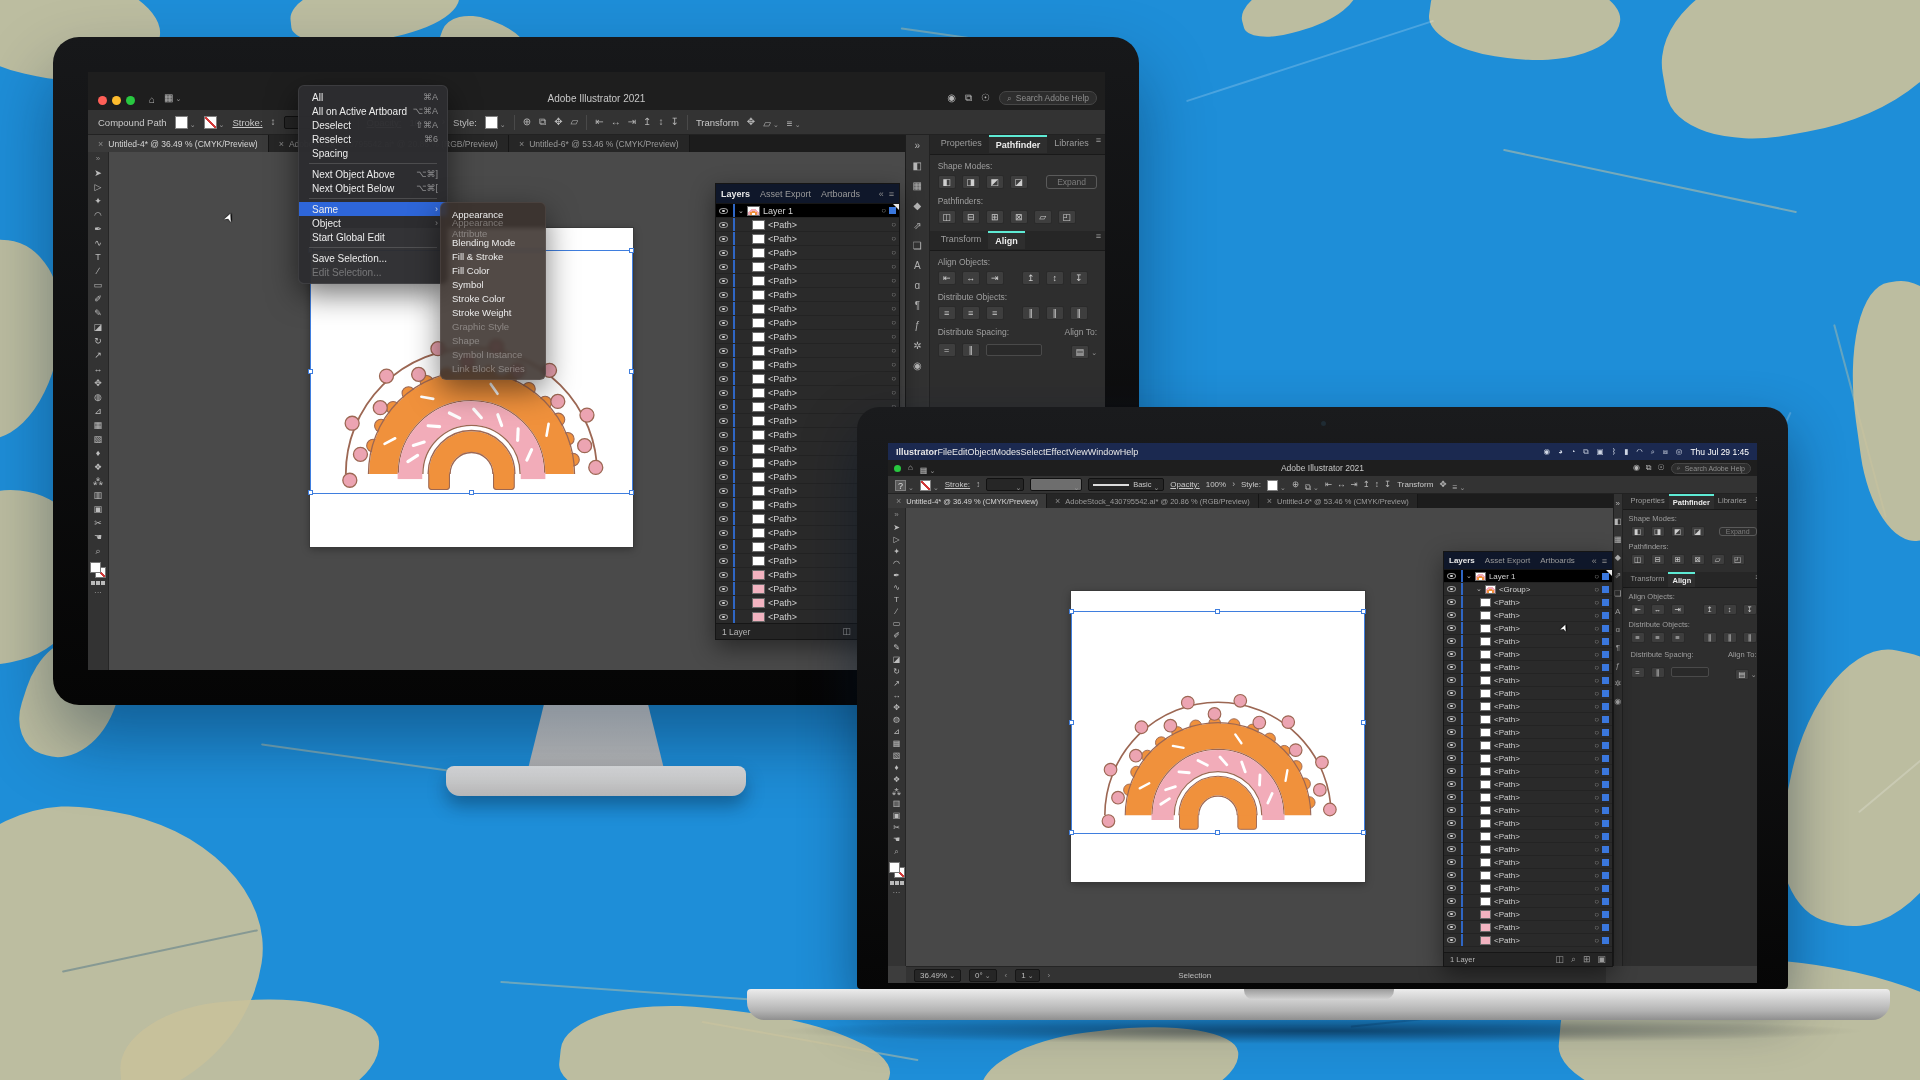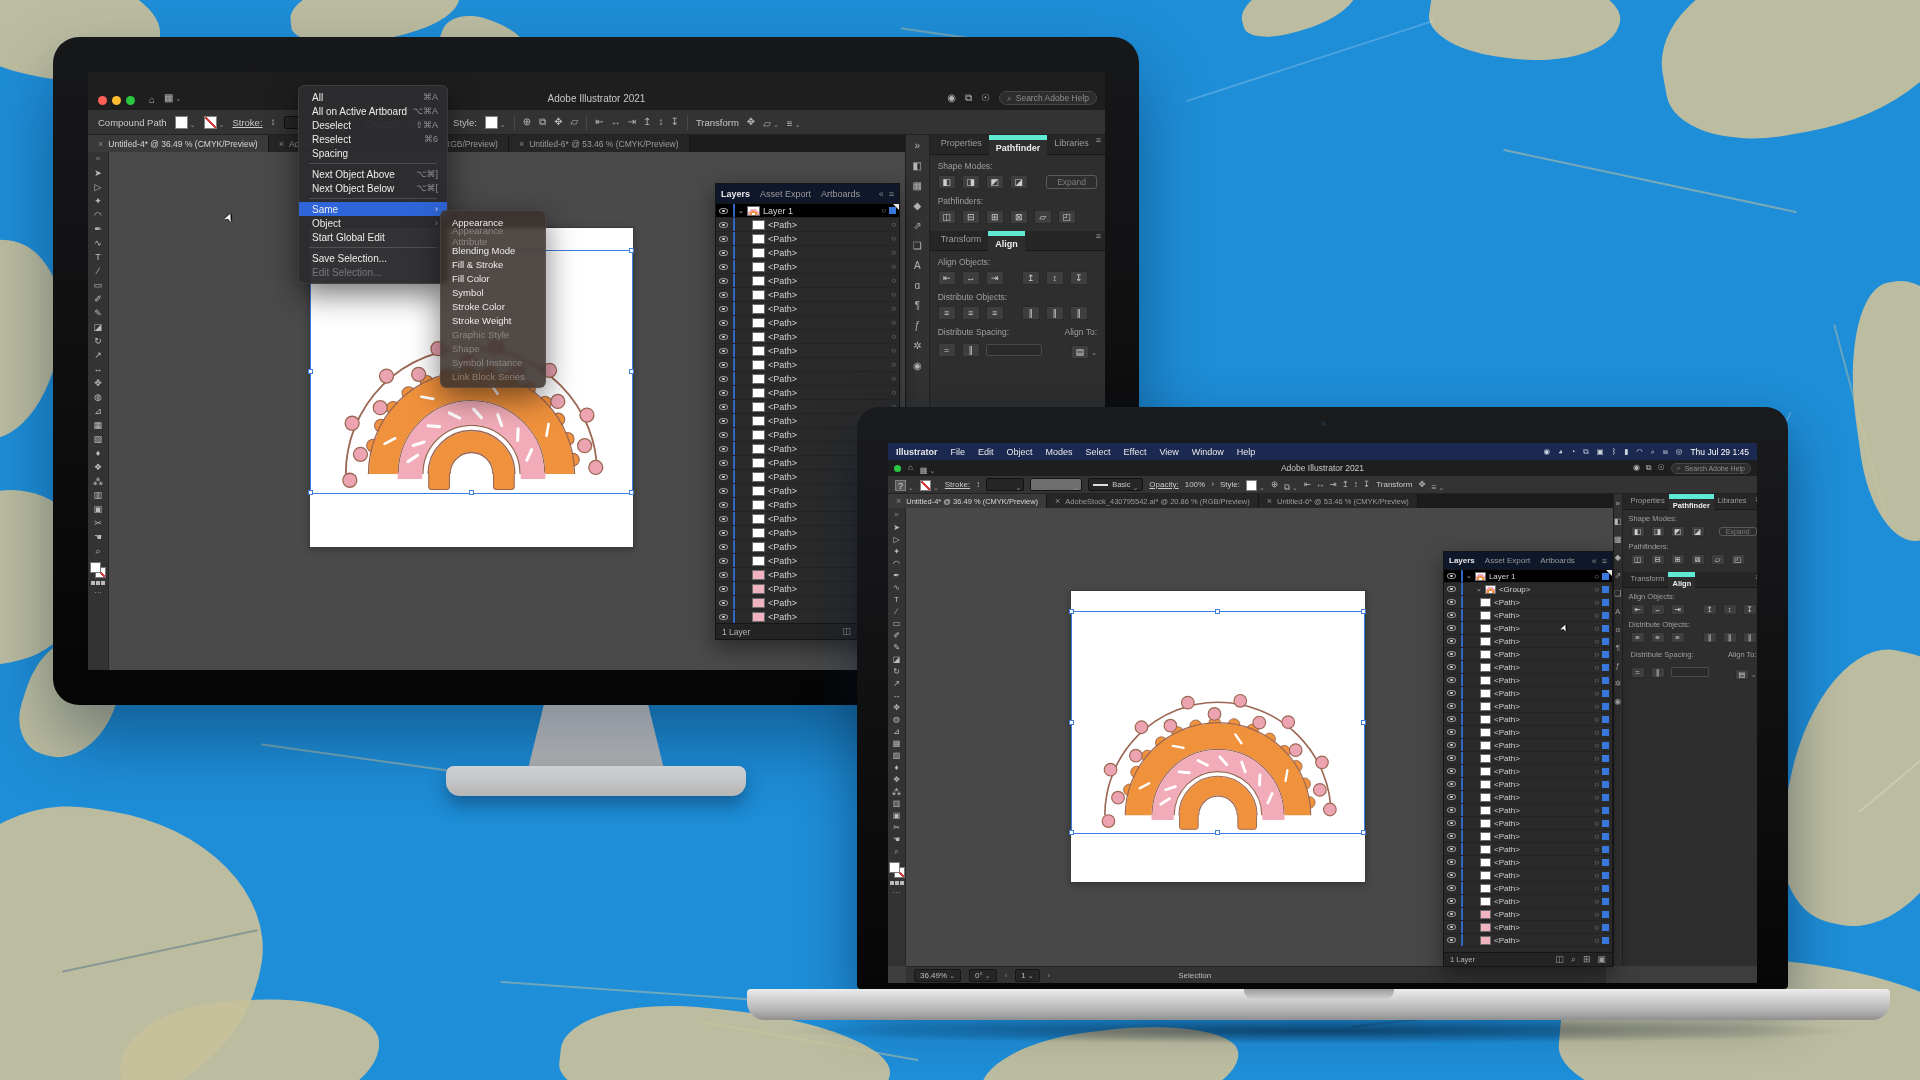--- a/index.html
+++ b/index.html
@@ -87,21 +87,21 @@
 .lp-foot{flex:0 0 16px;background:#242424;border-top:1px solid #161616;display:flex;align-items:center;padding:0 6px}
 .lstatus{font-size:8.5px;color:#b5b5b5}
 .lficons{margin-left:auto;display:flex;gap:7px;color:#9a9a9a;font-size:9px}
 
 .dock{position:absolute;display:flex;background:#2e2e2e;border-left:1px solid #1d1d1d;z-index:5}
 .dstrip{width:25px;background:#333;border-right:1px solid #222;display:flex;flex-direction:column;align-items:center;gap:9px;padding-top:5px}
 .dstrip .dsi{color:#b5b5b5;font-size:10px}
 .dmain{flex:1;padding:0 0 6px}
 .dtabs{display:flex;align-items:flex-start;gap:0;background:#262626;border-bottom:1px solid #191919;height:20px;padding:0 4px}
 .dtabs .dtabp{font-size:9px;color:#9c9c9c;padding:3px 7px}
-.dtabs .dtabp.act{color:#ececec;background:#2e2e2e;border-top:5px solid #5eead4;font-weight:bold}
+.dtabs .dtabp.act{color:#ececec;background:#2e2e2e;border-top:2px solid #5eead4;font-weight:bold}
 .dham{margin-left:auto;color:#9a9a9a;font-size:9px}
 .dlabel{font-size:8.5px;color:#9f9f9f;padding:6px 8px 3px}
 .drow{display:flex;align-items:center;gap:6px;padding:1px 8px}
 .dbtn{width:18px;height:14px;background:#3e3e3e;border:1px solid #2a2a2a;border-radius:2px;color:#cfcfcf;font-size:9px;display:inline-flex;align-items:center;justify-content:center}
 .dexpand{margin-left:auto;border:1px solid #5a5a5a;color:#7c7c7c;font-size:8.5px;border-radius:3px;padding:1px 10px}
 .dfield{width:56px;height:12px;border:1px solid #4a4a4a;background:#2a2a2a;border-radius:2px}
 .drow.gap3 .dbtn:nth-child(4){margin-left:12px}
 .dspread{display:flex;justify-content:space-between;align-items:center;padding:6px 8px 3px}
 
 .laptop{position:absolute;left:857px;top:407px;width:931px;height:582px;background:linear-gradient(#1a1b1d,#060606);border-radius:22px 22px 4px 4px;box-shadow:0 24px 55px rgba(0,20,45,.45);z-index:6}
@@ -792,21 +792,21 @@
           <div class="msep"></div>
           <div class="mi">
             <span>Save Selection...</span>
             <span class="msc"></span>
           </div>
           <div class="mi dis">
             <span>Edit Selection...</span>
             <span class="msc"></span>
           </div>
         </div>
-      <div class="submenu" id="d-submenu" style="left:352px;top:138px">
+      <div class="submenu" id="d-submenu" style="left:352px;top:130px">
           <div class="mi">
             <span>Appearance</span>
             <span class="msc"></span>
           </div>
           <div class="mi dis">
             <span>Appearance Attribute</span>
             <span class="msc"></span>
           </div>
           <div class="mi">
             <span>Blending Mode</span>
@@ -852,21 +852,21 @@
       <div class="cursor" style="left:136px;top:139px">➤</div>
     </div>
   </div>
 
   <div class="lshadow"></div>
   <div class="laptop">
     <div class="lcam"></div>
     <div class="lscreen" id="lscreen">
 
       <div class="mbar">
-        <span id="l-menubar" style="display:flex;gap:13px">
+        <span id="l-menubar" style="display:flex;gap:0">
             <span class="mbi b">Illustrator</span>
             <span class="mbi">File</span>
             <span class="mbi">Edit</span>
             <span class="mbi">Object</span>
             <span class="mbi">Modes</span>
             <span class="mbi">Select</span>
             <span class="mbi">Effect</span>
             <span class="mbi">View</span>
             <span class="mbi">Window</span>
             <span class="mbi">Help</span>
@@ -909,21 +909,21 @@
         <span><span class="sw q">?</span><span class="chev"></span></span>
         <span><span class="sw none"></span><span class="chev"></span></span>
         <span class="lbl u">Stroke:</span>
         <span class="gi">↕</span>
         <span class="ddl" style="width:38px">
             <span class="chev"></span>
           </span>
         <span class="ddl" style="width:52px;background:#6e6e6e">
             <span class="chev"></span>
           </span>
-        <span class="ddl" style="width:55px;justify-content:space-between;padding:0 4px">
+        <span class="ddl" style="width:76px;justify-content:space-between;padding:0 4px">
             <span style="flex:1;height:2px;background:#ddd;margin-right:4px"></span>
             <span class="lbl" style="font-size:7.5px">Basic</span>
             <span class="chev"></span>
           </span>
         <span class="lbl u">Opacity:</span>
         <span class="lbl">100%</span>
         <span class="gi">›</span>
         <span class="lbl">Style:</span>
         <span><span class="sw"></span><span class="chev"></span></span>
         <span class="gi">⊕</span>

